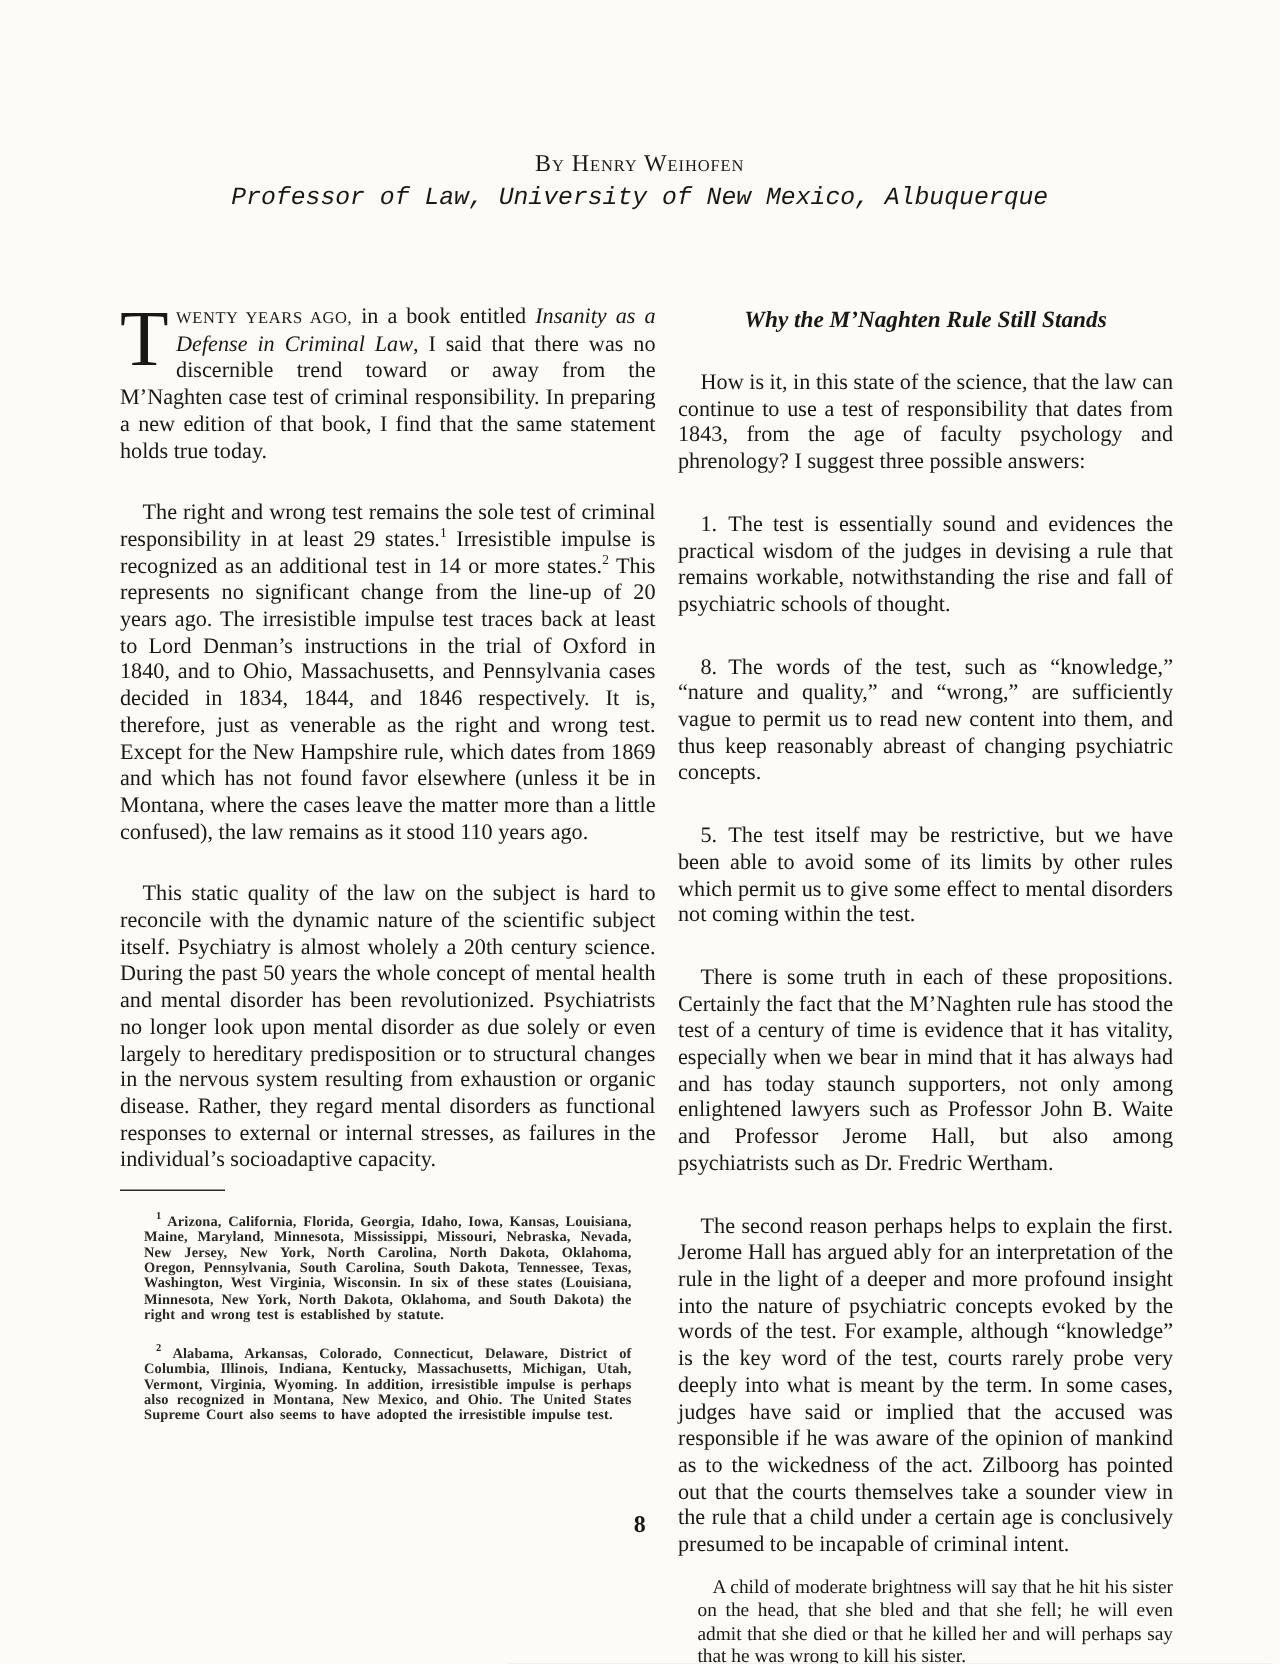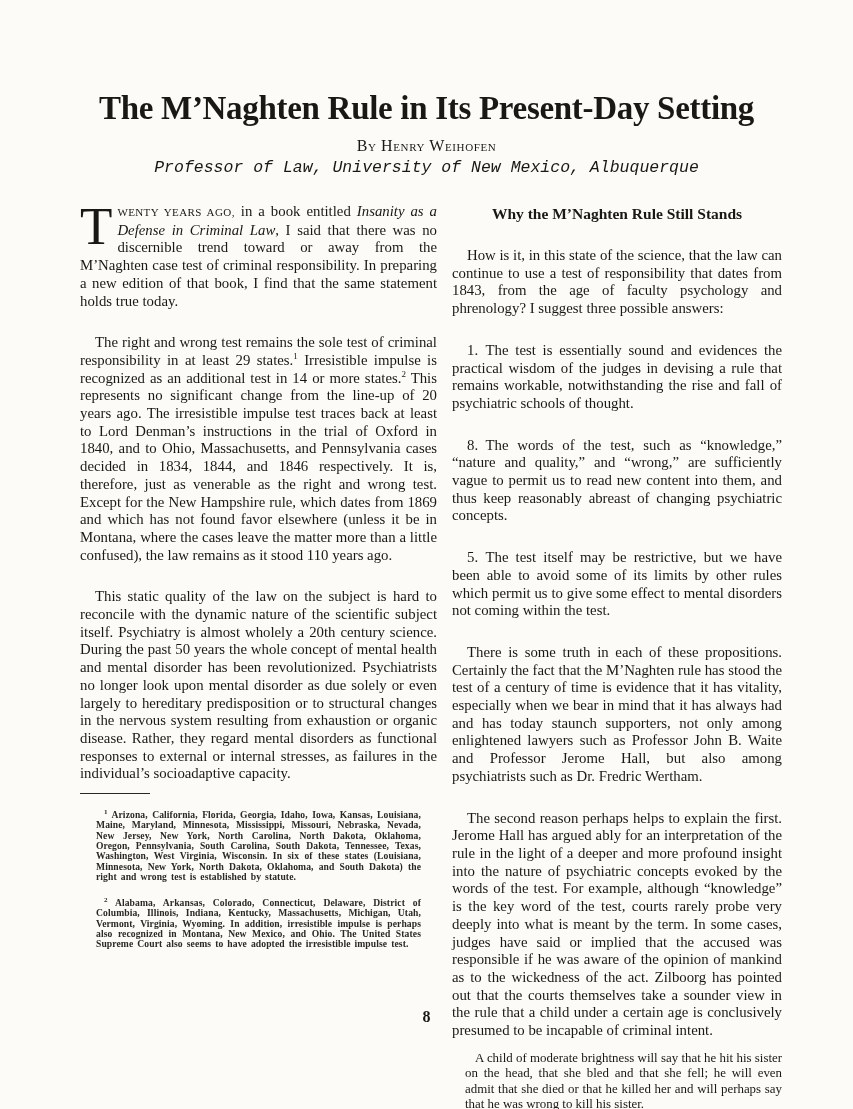--- a/index.html
+++ b/index.html
@@ -81,20 +81,21 @@
     font-weight: 700;
     color: #2b2926;
     hyphens: auto;
   }
   .footnote sup { font-size: 7px; vertical-align: super; line-height: 0; }
   
   .section-heading {
     margin: 2px 0 7px 0;
     font-size: 15.5px;
     font-weight: 700;
+    font-style: italic;
     text-align: center;
   }
   .block-quote {
     margin: 11px 0 0 0;
     padding-left: 13px;
     font-size: 12.9px;
     line-height: 15.4px;
     text-align: justify;
     text-indent: 10px;
     hyphens: auto;
@@ -108,21 +109,20 @@
     font-size: 16px;
     font-weight: 700;
   }
 </style>
 </head>
 <body>
 
 <div class="page">
 
   <header class="article-header">
-    <h1 class="article-title">The M’Naghten Rule in Its Present-Day Setting</h1>
     <div class="byline">By Henry Weihofen</div>
     <div class="affiliation">Professor of Law, University of New Mexico, Albuquerque</div>
   </header>
 
   <main class="columns">
 
     <section class="col col-left">
       <p class="para"><span class="dropcap">T</span><span class="lead-caps">WENTY YEARS AGO,</span><span> in a book entitled </span><span class="book-title">Insanity as a Defense in Criminal Law</span><span>, I said that there was no discernible trend toward or away from the M’Naghten case test of criminal responsibility. In preparing a new edition of that book, I find that the same statement holds true today.</span></p>
 
       <p class="para indent"><span>The right and wrong test remains the sole test of criminal responsibility in at least 29 states.</span><sup class="fnref">1</sup><span> Irresistible impulse is recognized as an additional test in 14 or more states.</span><sup class="fnref">2</sup><span> This represents no significant change from the line-up of 20 years ago. The irresistible impulse test traces back at least to Lord Denman’s instructions in the trial of Oxford in 1840, and to Ohio, Massachusetts, and Pennsylvania cases decided in 1834, 1844, and 1846 respectively. It is, therefore, just as venerable as the right and wrong test. Except for the New Hampshire rule, which dates from 1869 and which has not found favor elsewhere (unless it be in Montana, where the cases leave the matter more than a little confused), the law remains as it stood 110 years ago.</span></p>

